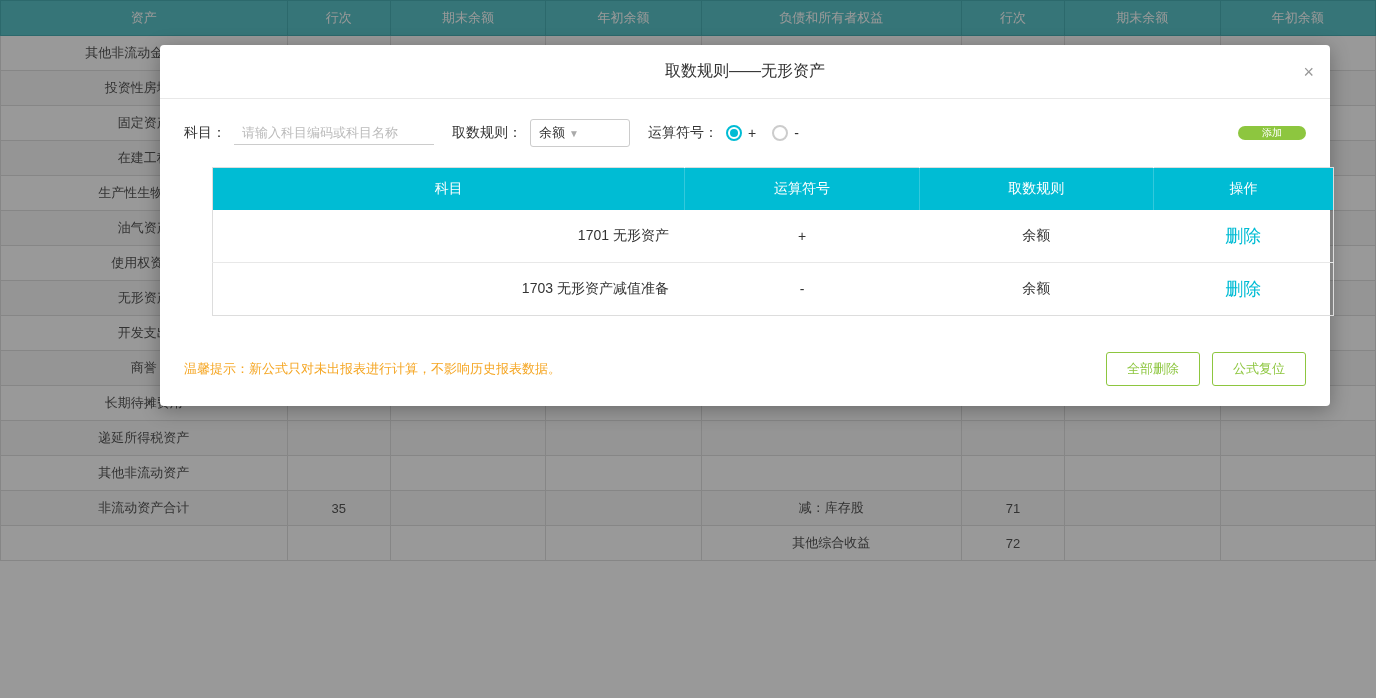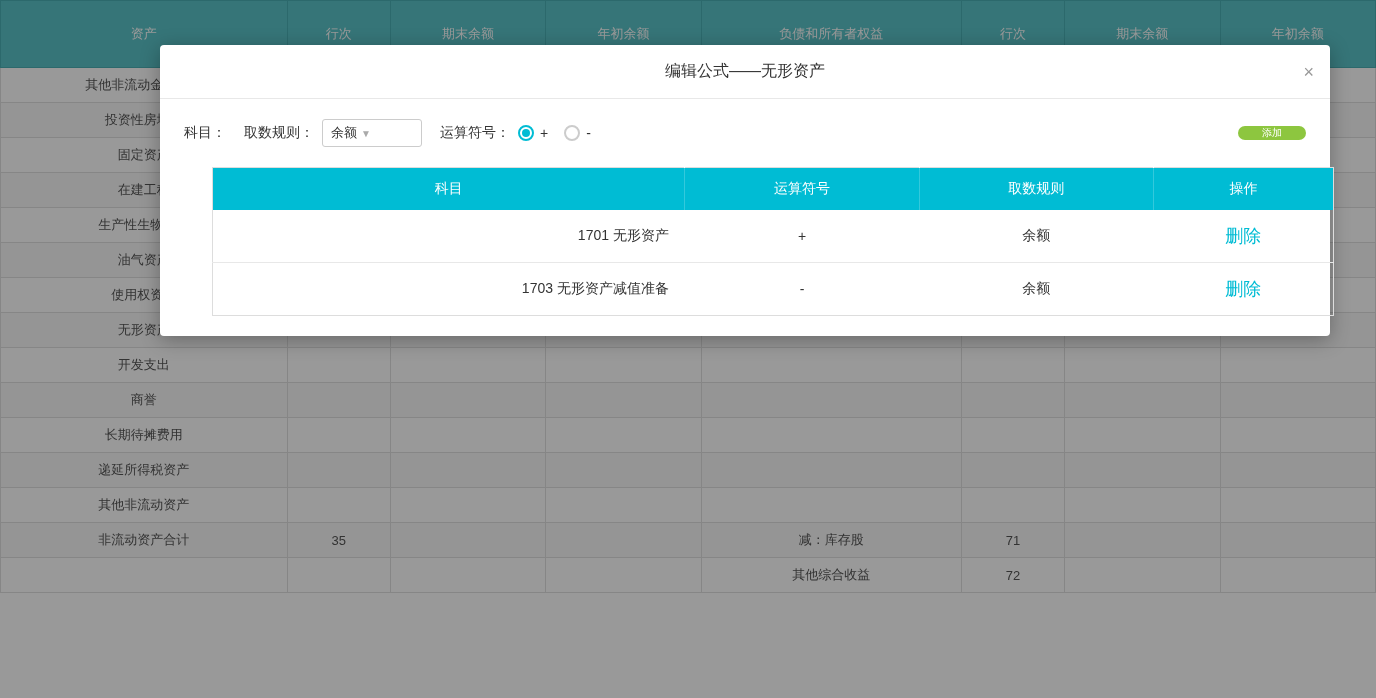--- a/index.html
+++ b/index.html
@@ -24,21 +24,21 @@
     .bg-table {
       width: 100%;
       border-collapse: collapse;
       font-size: 13px;
       color: #333;
     }
 
     .bg-table th {
       background: #5bc4c8;
       color: #fff;
-      padding: 24px 12px;
+      padding: 8px 12px;
       text-align: center;
       border: 1px solid #4ab0b5;
       font-weight: normal;
     }
 
     .bg-table td {
       padding: 8px 12px;
       border: 1px solid #e0e0e0;
       text-align: center;
       color: #555;
@@ -453,30 +453,31 @@
       </tr>
     </tbody>
   </table>
 </div>
 
 <div class="overlay"></div>
 
 <div class="modal">
 
   <div class="modal-header">
-    <span class="modal-title">编辑公式——无形资产</span>
+    <span class="modal-title">取数规则——无形资产</span>
     <button class="modal-close">×</button>
   </div>
 
   <div class="modal-body">
 
     <div class="form-row">
 
       <div class="form-item">
         <span class="form-label">科目：</span>
+        <input class="form-input" type="text" placeholder="请输入科目编码或科目名称" style="">
       </div>
 
       <div class="form-item">
         <span class="form-label">取数规则：</span>
         <div class="form-select-wrapper">
           <span class="form-select-text">余额</span>
           <span class="form-select-arrow">▼</span>
         </div>
       </div>
 
@@ -518,14 +519,21 @@
             <td class="subject-col">1703 无形资产减值准备</td>
             <td>-</td>
             <td>余额</td>
             <td><a class="delete-link" href="#">删除</a></td>
           </tr>
         </tbody>
     </table>
 
   </div>
 
+  <div class="modal-footer">
+    <span class="footer-tip">温馨提示：新公式只对未出报表进行计算，不影响历史报表数据。</span>
+    <div class="footer-buttons">
+      <button class="btn-outline">全部删除</button>
+      <button class="btn-outline">公式复位</button>
+    </div>
+  </div>
 
 </div>
 
 </body></html>

